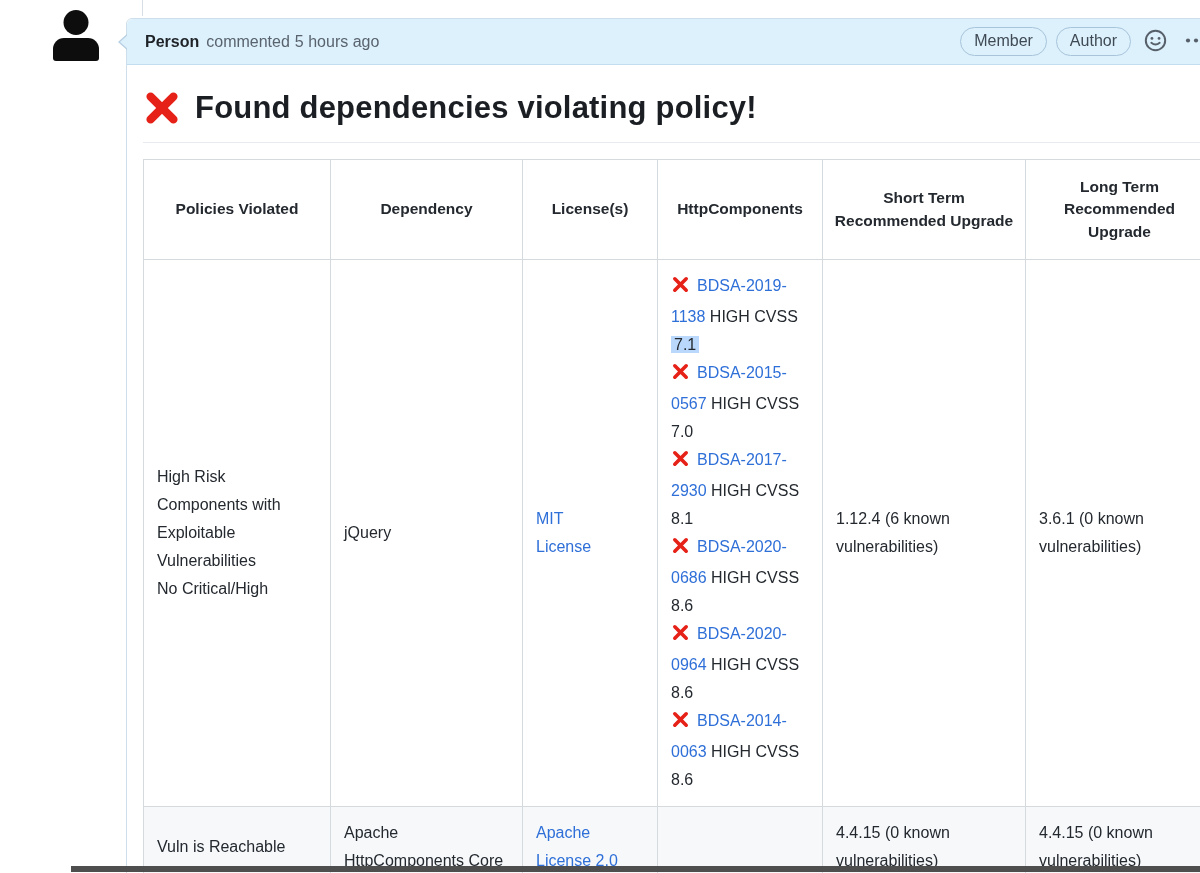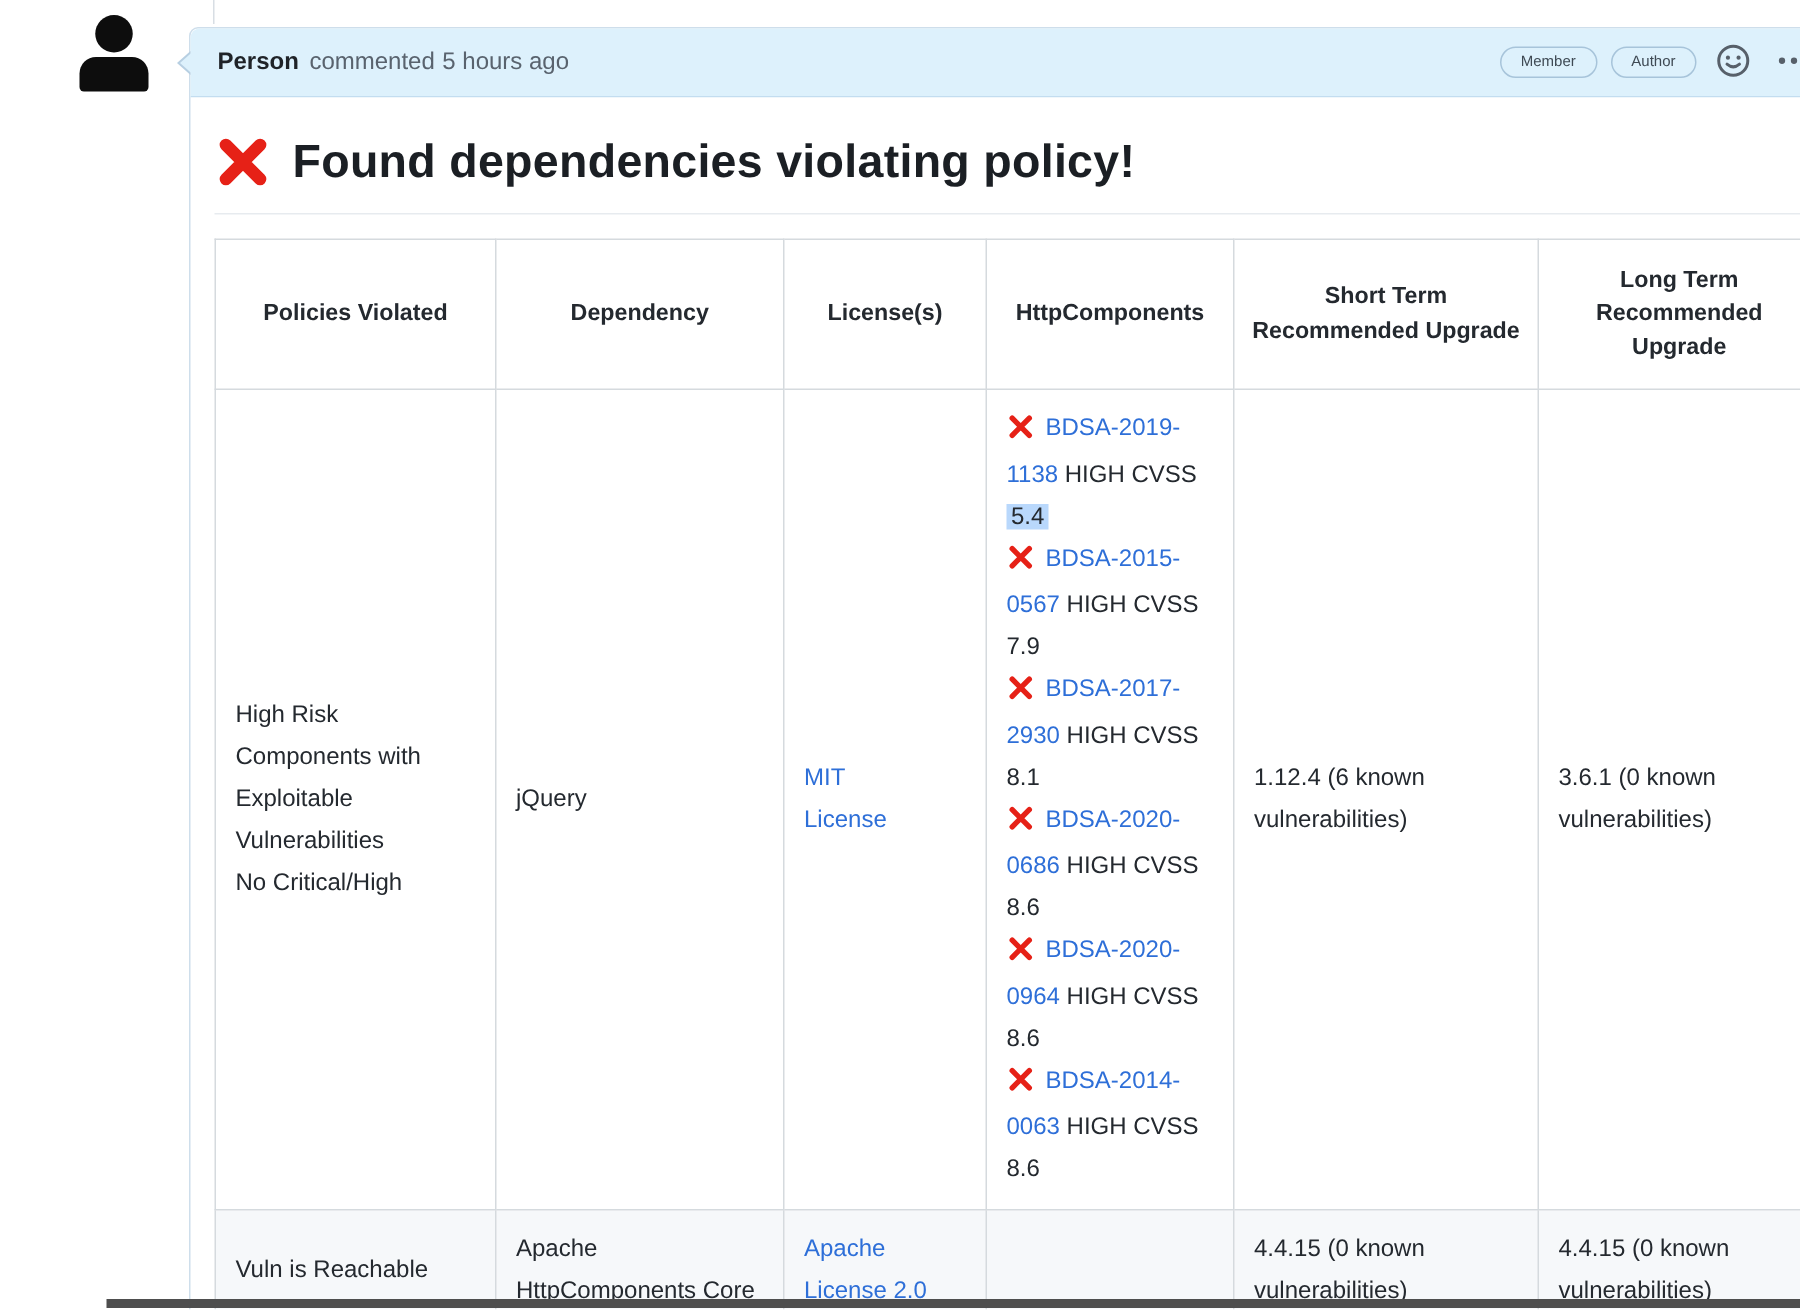--- a/index.html
+++ b/index.html
@@ -27,21 +27,21 @@
                     background: #ddf1fc; border-bottom: 1px solid #c3ddf0;
                     border-radius: 6px 6px 0 0; padding: 0 14px 0 18px; font-size: 16px; }
   .comment-header::before { content:""; position:absolute; left:-9px; top:15px;
       border:8px solid transparent; border-left:0; border-right:9px solid #b7cfe2; }
   .comment-header::after { content:""; position:absolute; left:-7px; top:15px;
       border:8px solid transparent; border-left:0; border-right:9px solid #ddf1fc; }
   .header-author { font-weight: 700; color: #1f2328; text-decoration: none; margin-right: 7px; }
   .header-meta { color: #59636e; }
   .header-right { margin-left: auto; display: flex; align-items: center; gap: 9px; }
   .badge { border: 1px solid #a7c4da; border-radius: 999px; padding: 3px 13px;
-           font-size: 10px; color: #3f4a54; line-height: 1.3; background: transparent; }
+           font-size: 16px; color: #3f4a54; line-height: 1.3; background: transparent; }
   .icon-btn { background: none; border: none; padding: 2px 3px; display: flex; align-items: center;
               color: #57606a; cursor: pointer; }
 
   
   .comment-body { padding: 0 16px 30px 16px; }
   h1.heading { display: flex; align-items: center; gap: 14px; margin: 24px 0 0 0;
                padding-bottom: 15px; border-bottom: 1px solid #e7ebef;
                font-size: 31px; font-weight: 700; color: #1b1f24; letter-spacing: 0.2px; }
   .x-icon-large svg { display: block; }
 
@@ -140,24 +140,24 @@
             <tr>
               <td>
                 <div>High Risk Components with Exploitable Vulnerabilities</div>
                 <div>No Critical/High</div>
               </td>
               <td><span>jQuery</span></td>
               <td><a class="cell-link license-link" href="#">MIT License</a></td>
               <td>
                 <div class="vulnerability-item"><span class="x-icon"><svg width="19" height="19" viewBox="0 0 20 20">
                       <path d="M4 4 L16 16 M16 4 L4 16" stroke="#e62117" stroke-width="3.8" stroke-linecap="round" fill="none"></path>
-                    </svg></span><a class="cell-link" href="#">BDSA-2019-1138</a> <span>HIGH CVSS</span> <span class="score-hl">5.4</span></div>
+                    </svg></span><a class="cell-link" href="#">BDSA-2019-1138</a> <span>HIGH CVSS</span> <span class="score-hl">7.1</span></div>
                 <div class="vulnerability-item"><span class="x-icon"><svg width="19" height="19" viewBox="0 0 20 20">
                       <path d="M4 4 L16 16 M16 4 L4 16" stroke="#e62117" stroke-width="3.8" stroke-linecap="round" fill="none"></path>
-                    </svg></span><a class="cell-link" href="#">BDSA-2015-0567</a> <span>HIGH CVSS</span> <span>7.9</span></div>
+                    </svg></span><a class="cell-link" href="#">BDSA-2015-0567</a> <span>HIGH CVSS</span> <span>7.0</span></div>
                 <div class="vulnerability-item"><span class="x-icon"><svg width="19" height="19" viewBox="0 0 20 20">
                       <path d="M4 4 L16 16 M16 4 L4 16" stroke="#e62117" stroke-width="3.8" stroke-linecap="round" fill="none"></path>
                     </svg></span><a class="cell-link" href="#">BDSA-2017-2930</a> <span>HIGH CVSS</span> <span>8.1</span></div>
                 <div class="vulnerability-item"><span class="x-icon"><svg width="19" height="19" viewBox="0 0 20 20">
                       <path d="M4 4 L16 16 M16 4 L4 16" stroke="#e62117" stroke-width="3.8" stroke-linecap="round" fill="none"></path>
                     </svg></span><a class="cell-link" href="#">BDSA-2020-0686</a> <span>HIGH CVSS</span> <span>8.6</span></div>
                 <div class="vulnerability-item"><span class="x-icon"><svg width="19" height="19" viewBox="0 0 20 20">
                       <path d="M4 4 L16 16 M16 4 L4 16" stroke="#e62117" stroke-width="3.8" stroke-linecap="round" fill="none"></path>
                     </svg></span><a class="cell-link" href="#">BDSA-2020-0964</a> <span>HIGH CVSS</span> <span>8.6</span></div>
                 <div class="vulnerability-item"><span class="x-icon"><svg width="19" height="19" viewBox="0 0 20 20">

